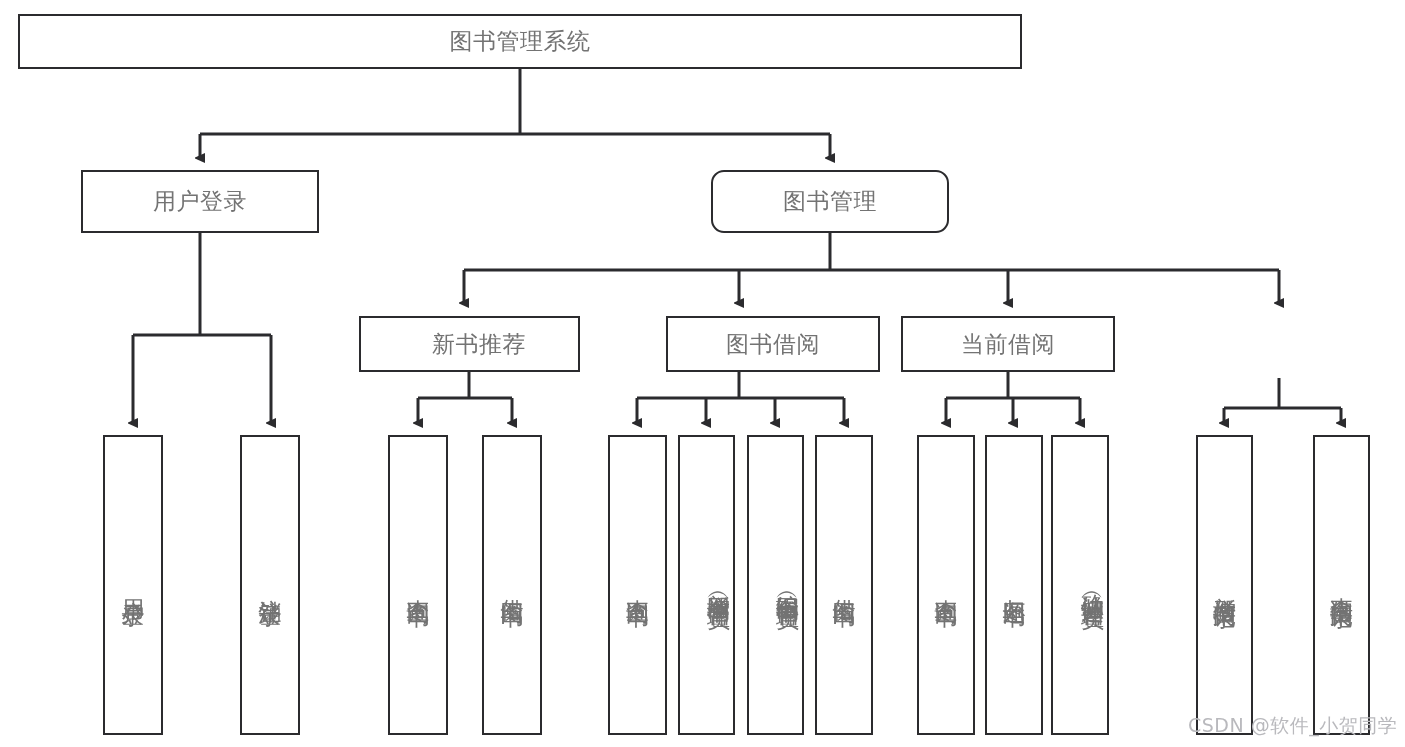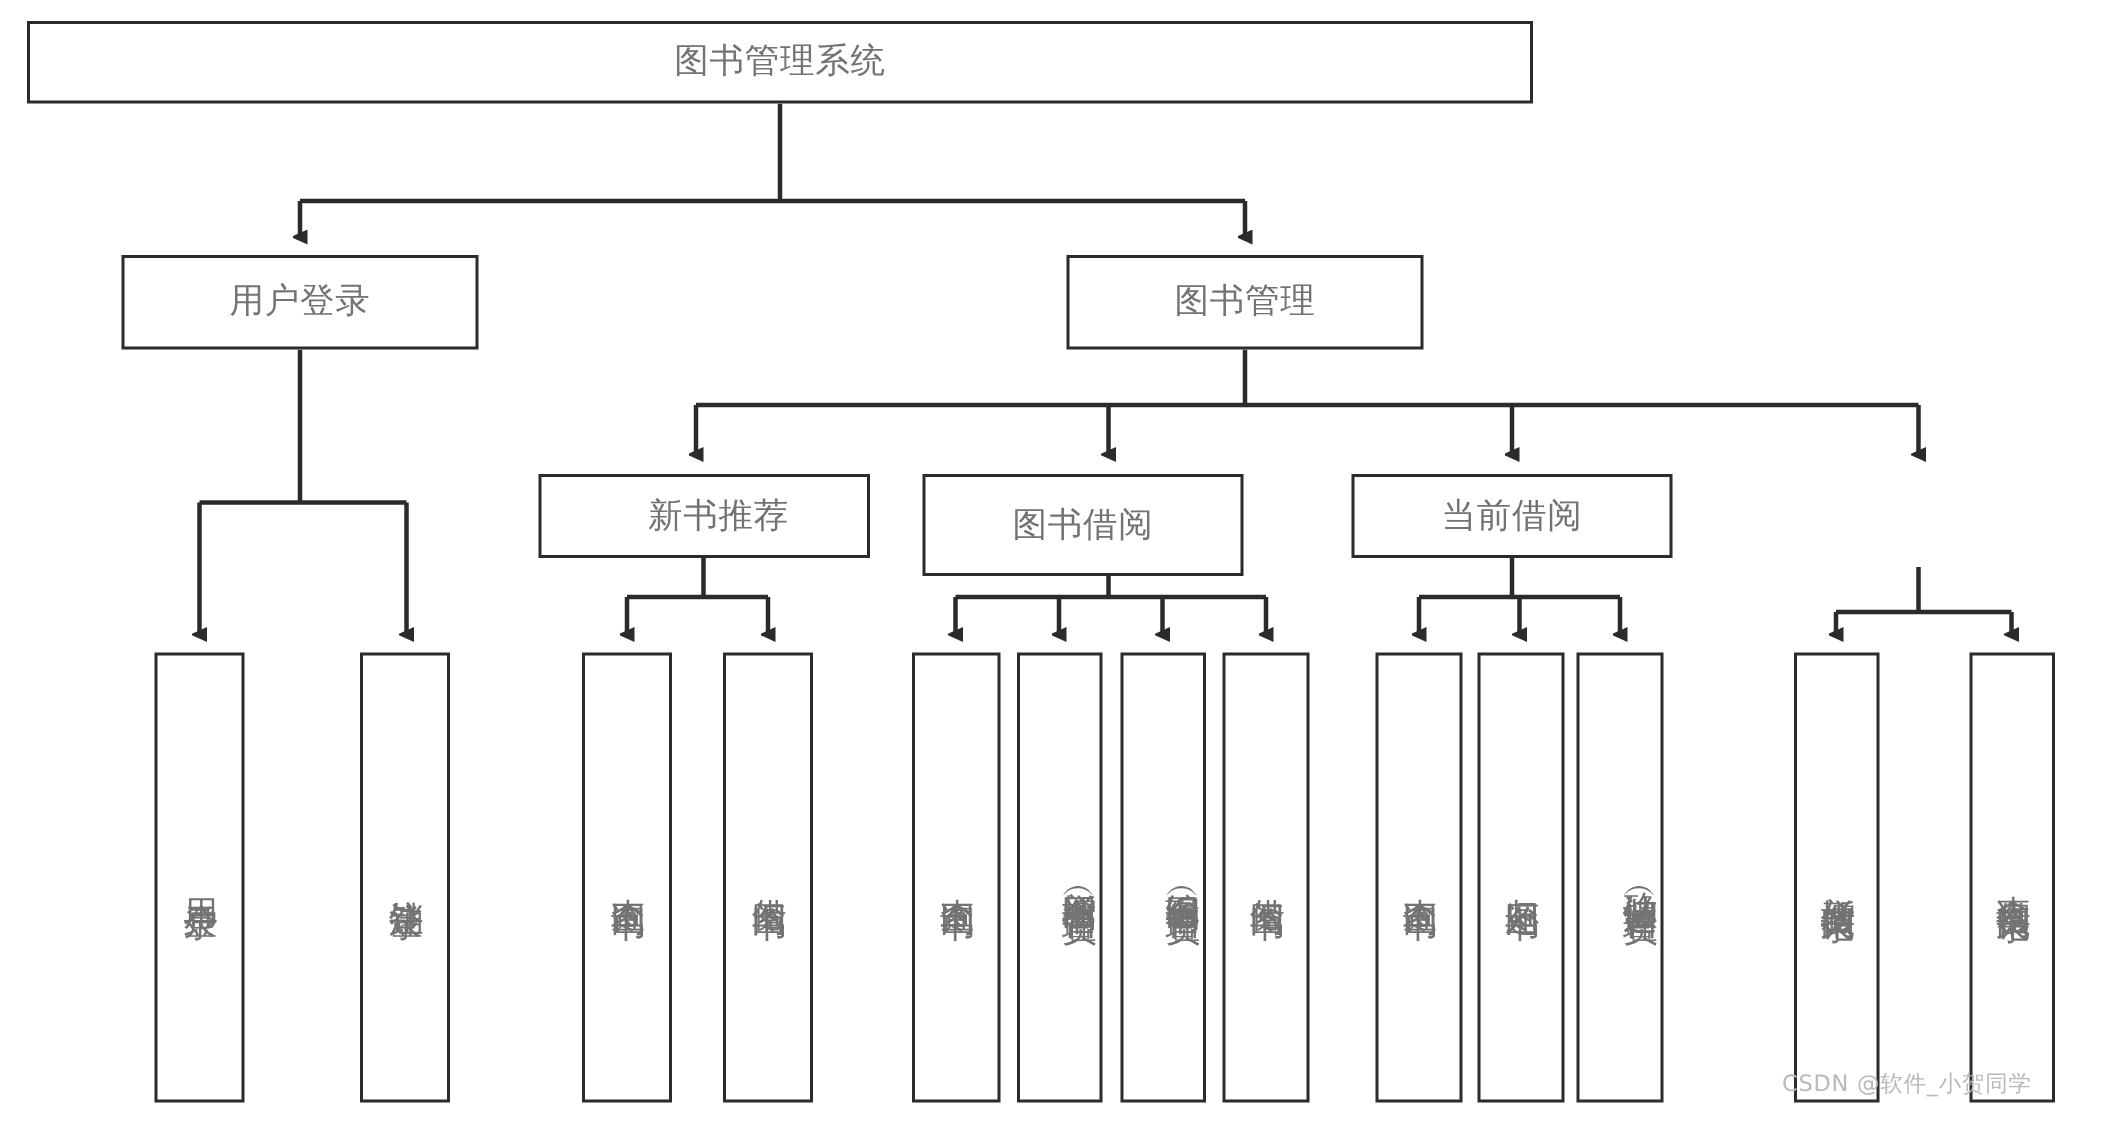--- a/index.html
+++ b/index.html
@@ -56,21 +56,21 @@
     align-items: flex-start;
     justify-content: center;
   }
   .node-v.vcenter {
     align-items: center;
   }
   .watermark {
     position: absolute;
     left: 1188px;
     top: 713px;
-    font-size: 15px;
+    font-size: 19px;
     color: #b9b9bd;
     white-space: nowrap;
     letter-spacing: 0.5px;
   }
 </style>
 </head>
 <body>
 
 <div id="diagram-root">
 
@@ -124,28 +124,28 @@
     </g>
   </svg>
 
   <div class="node node-h node-root" style="left:18px; top:14px; width:1004px; height:55px;">
     <span>图书管理系统</span>
   </div>
 
   <div class="node node-h" style="left:81px; top:170px; width:238px; height:63px;">
     <span>用户登录</span>
   </div>
-  <div class="node node-h" style="left:711px; top:170px; width:238px; height:63px;">
+  <div class="node node-h" style="left:711px; top:170px; width:238px; height:63px;border-radius:13px;">
     <span>图书管理</span>
   </div>
 
   <div class="node node-h" style="left:359px; top:316px; width:221px; height:56px;padding-left:19px;">
     <span>新书推荐</span>
   </div>
-  <div class="node node-h" style="left:615px; top:316px; width:214px; height:68px;">
+  <div class="node node-h" style="left:666px; top:316px; width:214px; height:56px;">
     <span>图书借阅</span>
   </div>
   <div class="node node-h" style="left:901px; top:316px; width:214px; height:56px;">
     <span>当前借阅</span>
   </div>
 
   <div class="node node-v vcenter" style="left:103px; top:435px; width:60px; height:300px;">
     <span>用户登录</span>
   </div>
   <div class="node node-v vcenter" style="left:240px; top:435px; width:60px; height:300px;">

